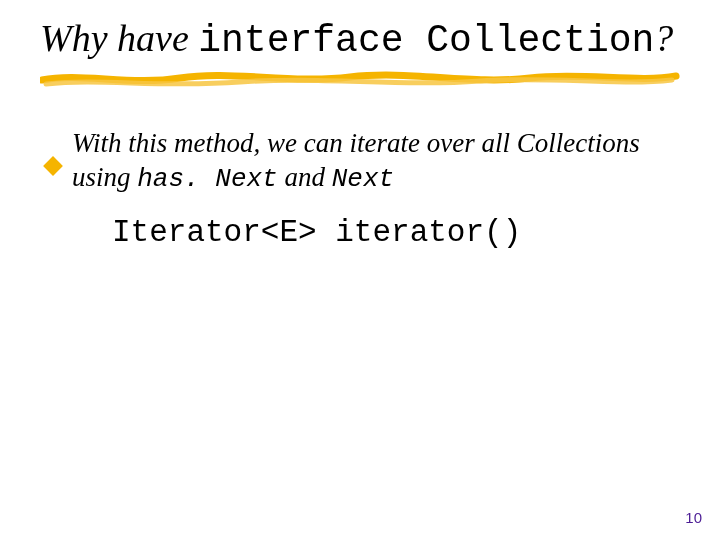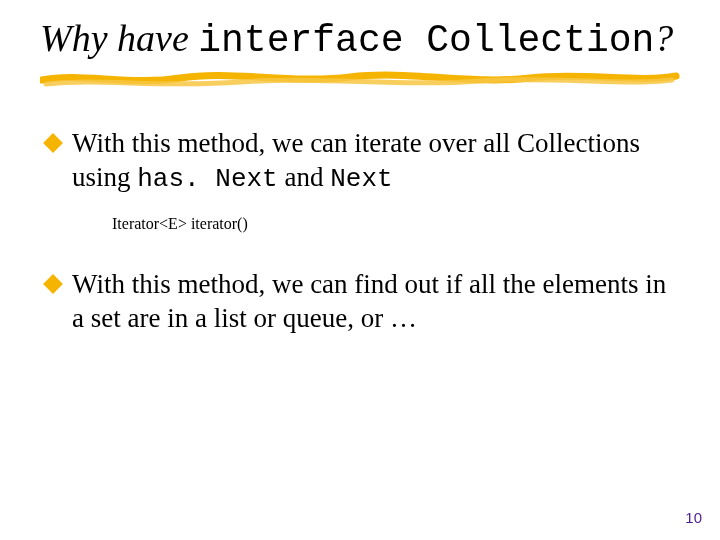--- a/index.html
+++ b/index.html
@@ -29,43 +29,44 @@
     font-style: normal;
   }
   .underline {
     margin-top: 6px;
     margin-bottom: 38px;
   }
   .underline svg { display: block; }
   .bullets { padding-left: 6px; }
   .bullet {
     display: flex;
-    align-items: flex-start;
+    align-items: center;
     margin-bottom: 18px;
+    font-style: italic;
   }
   .diamond {
     flex: 0 0 auto;
     width: 14px;
     height: 14px;
     background: #f5b400;
     transform: rotate(45deg);
     margin-top: 10px;
     margin-right: 12px;
   }
   .btext {
     font-size: 27px;
     line-height: 1.28;
   }
   .btext .code {
     font-family: "Courier New", Courier, monospace;
     font-size: 26px;
   }
   .codeblock {
-    font-family: Liberation Serif, serif;
-    font-size: 16px;
+    font-family: Liberation Mono, monospace;
+    font-size: 31px;
     margin: 10px 0 34px 66px;
   }
   .pagenum {
     position: absolute;
     right: 18px;
     bottom: 14px;
     font-family: Arial, Helvetica, sans-serif;
     font-size: 15px;
     color: #4c1d95;
   }
@@ -89,22 +90,18 @@
   <div class="bullets">
 
     <div class="bullet">
       <div class="diamond"></div>
       <div class="btext">
         <span>With this method, we can iterate over all Collections using </span><span class="code">has. Next</span><span> and </span><span class="code">Next</span>
       </div>
     </div>
     <div class="codeblock">Iterator&lt;E&gt; iterator()</div>
 
-    <div class="bullet">
-      <div class="diamond"></div>
-      <div class="btext">With this method, we can find out if all the elements in a set are in a list or queue, or …</div>
-    </div>
 
   </div>
 
   <div class="pagenum">10</div>
 
 </div>
 
 </body></html>

